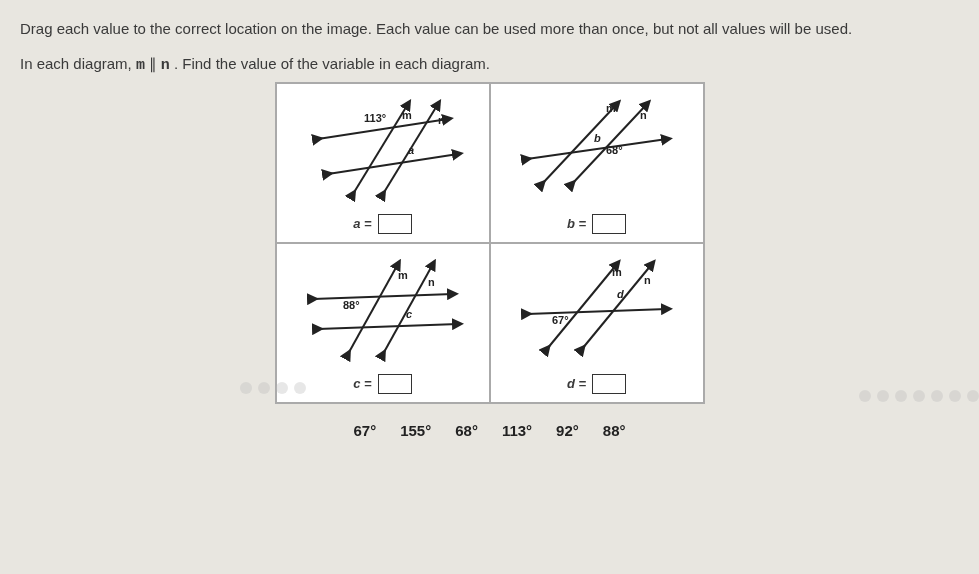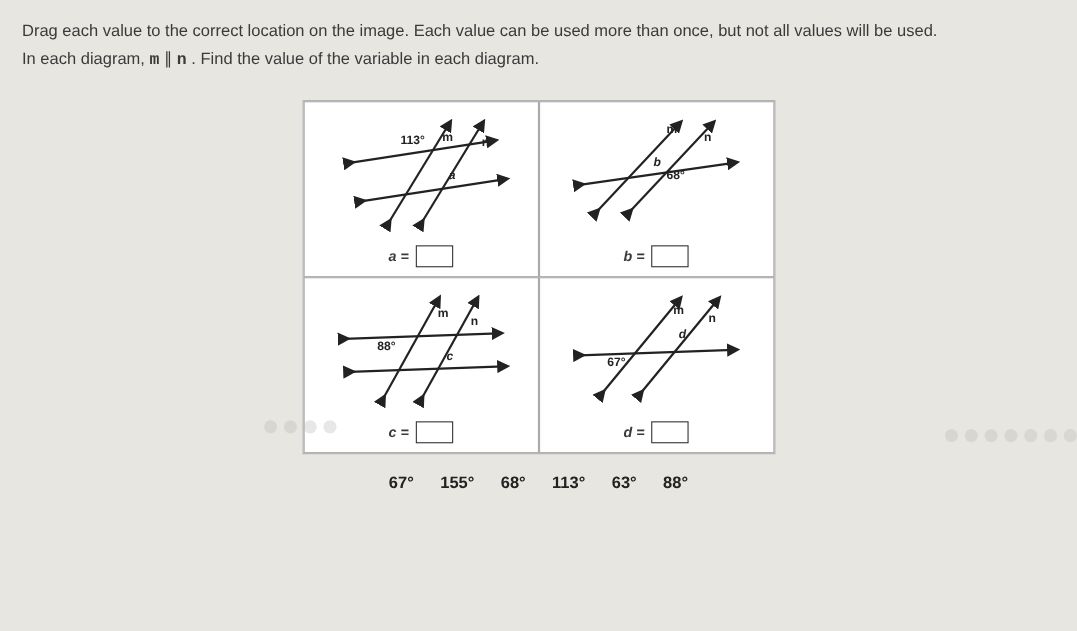--- a/index.html
+++ b/index.html
@@ -7,22 +7,22 @@
     width: 979px;
     height: 574px;
     background: #e8e6e0;
     font-family: Arial, Helvetica, sans-serif;
     font-size: 15px;
     color: #3a3a3a;
     padding: 18px 20px;
     position: relative;
     overflow: hidden;
   }
-  .instr { line-height: 1.5; margin-bottom: 3px; }
-  .sub { margin-bottom: 28px; }
+  .instr { line-height: 1.5; margin-bottom: 14px; }
+  .sub { margin-bottom: 8px; }
   .bold { font-family: 'Courier New', monospace; font-weight: bold; }
   .grid {
     width: 430px;
     margin: 0 auto 18px auto;
     border: 1px solid #aaa;
     background: #fff;
     display: flex;
     flex-wrap: wrap;
   }
   .cell {
@@ -158,21 +158,21 @@
     </div>
   </div>
 
 </div>
 
 <div class="values">
   <span>67°</span>
   <span>155°</span>
   <span>68°</span>
   <span>113°</span>
-  <span>63°</span>
+  <span>92°</span>
   <span>88°</span>
 </div>
 
 <div class="dots-left">
   <span class="dot"></span>
     <span class="dot"></span>
     <span class="dot"></span>
     <span class="dot"></span>
 </div>
 <div class="dots-right">

